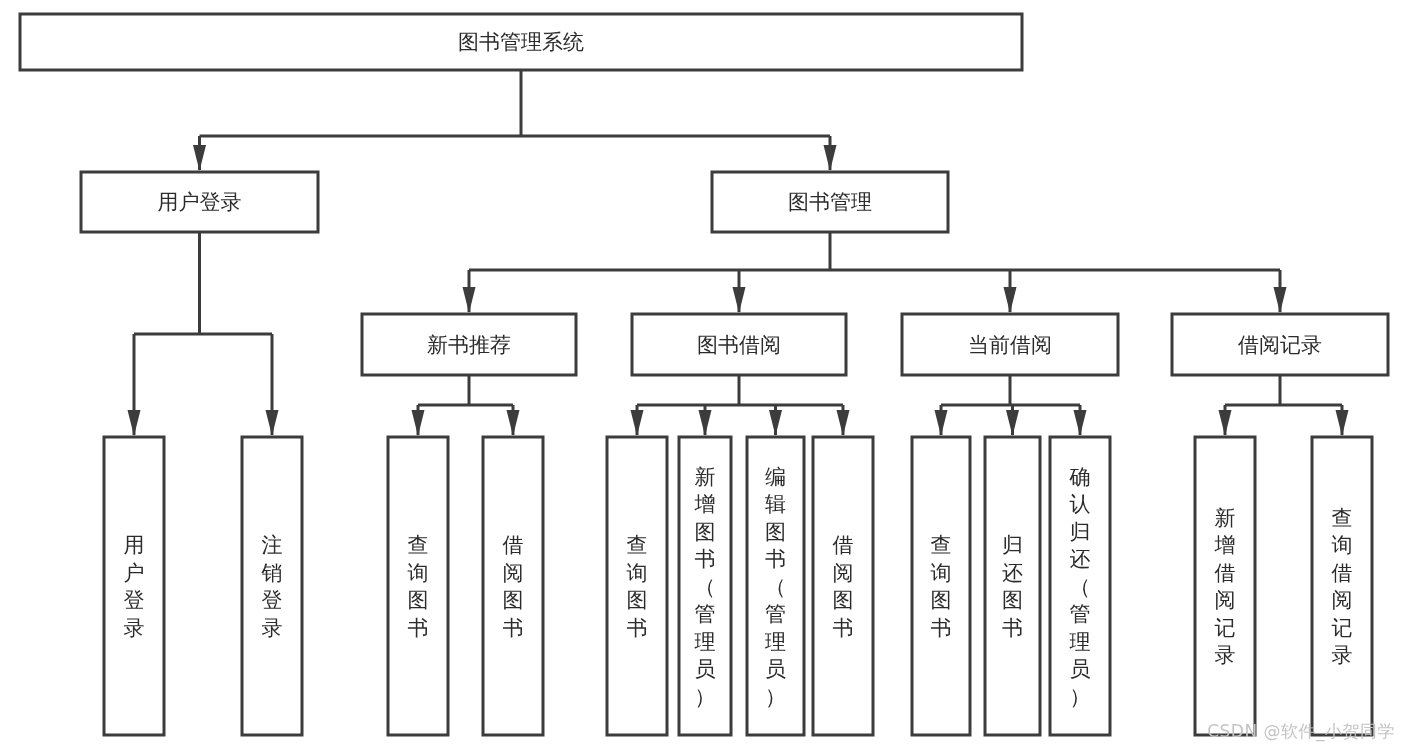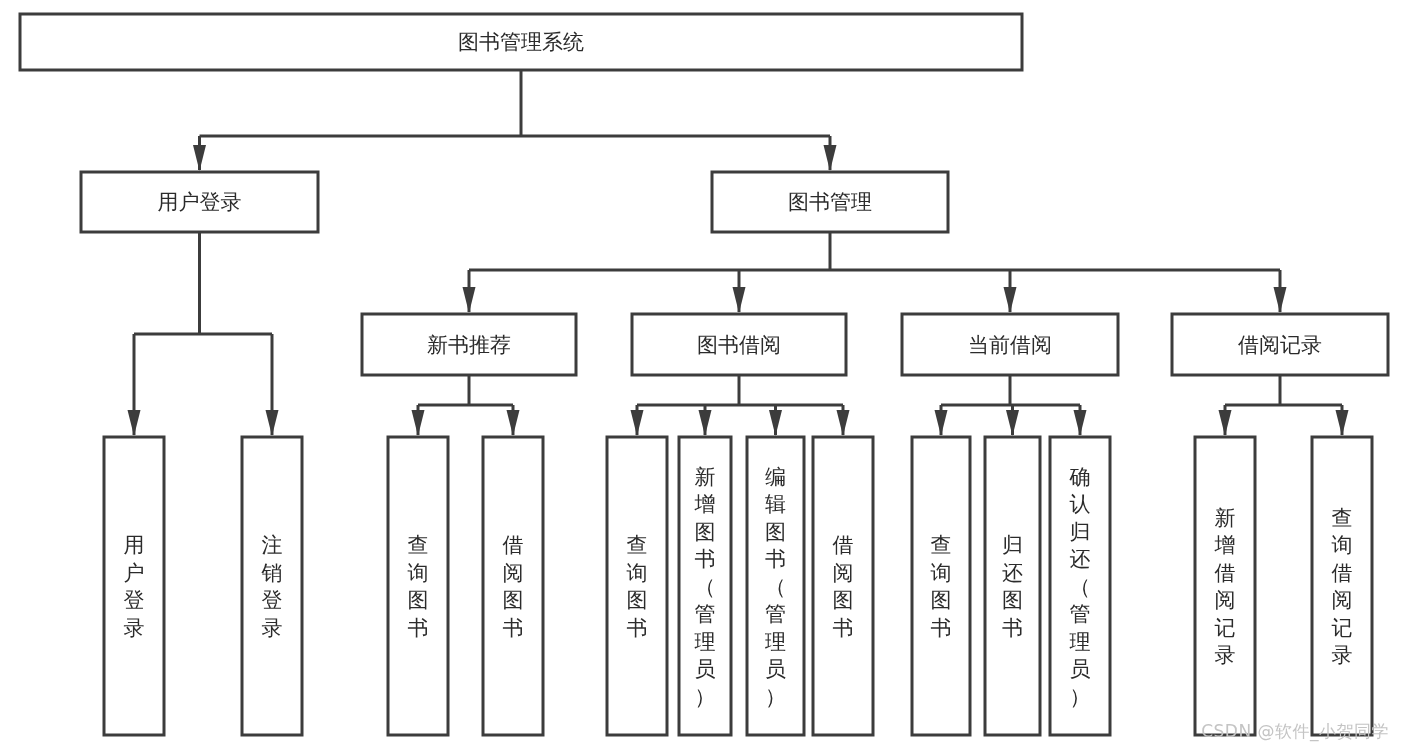--- a/index.html
+++ b/index.html
@@ -49,21 +49,21 @@
     dominant-baseline: middle;
   }
   .node-label-vertical {
     fill: #2b2b2b;
     font-family: "DejaVu Sans", "Liberation Sans", sans-serif;
     font-size: 21px;
     text-anchor: middle;
   }
   .watermark {
     position: absolute;
-    right: 16px;
+    right: 10px;
     bottom: 4px;
     font-family: "DejaVu Sans", "Liberation Sans", sans-serif;
     font-size: 17px;
     color: #c4c4c4;
     white-space: nowrap;
     letter-spacing: 0.5px;
     user-select: none;
   }
 </style>
 </head>

